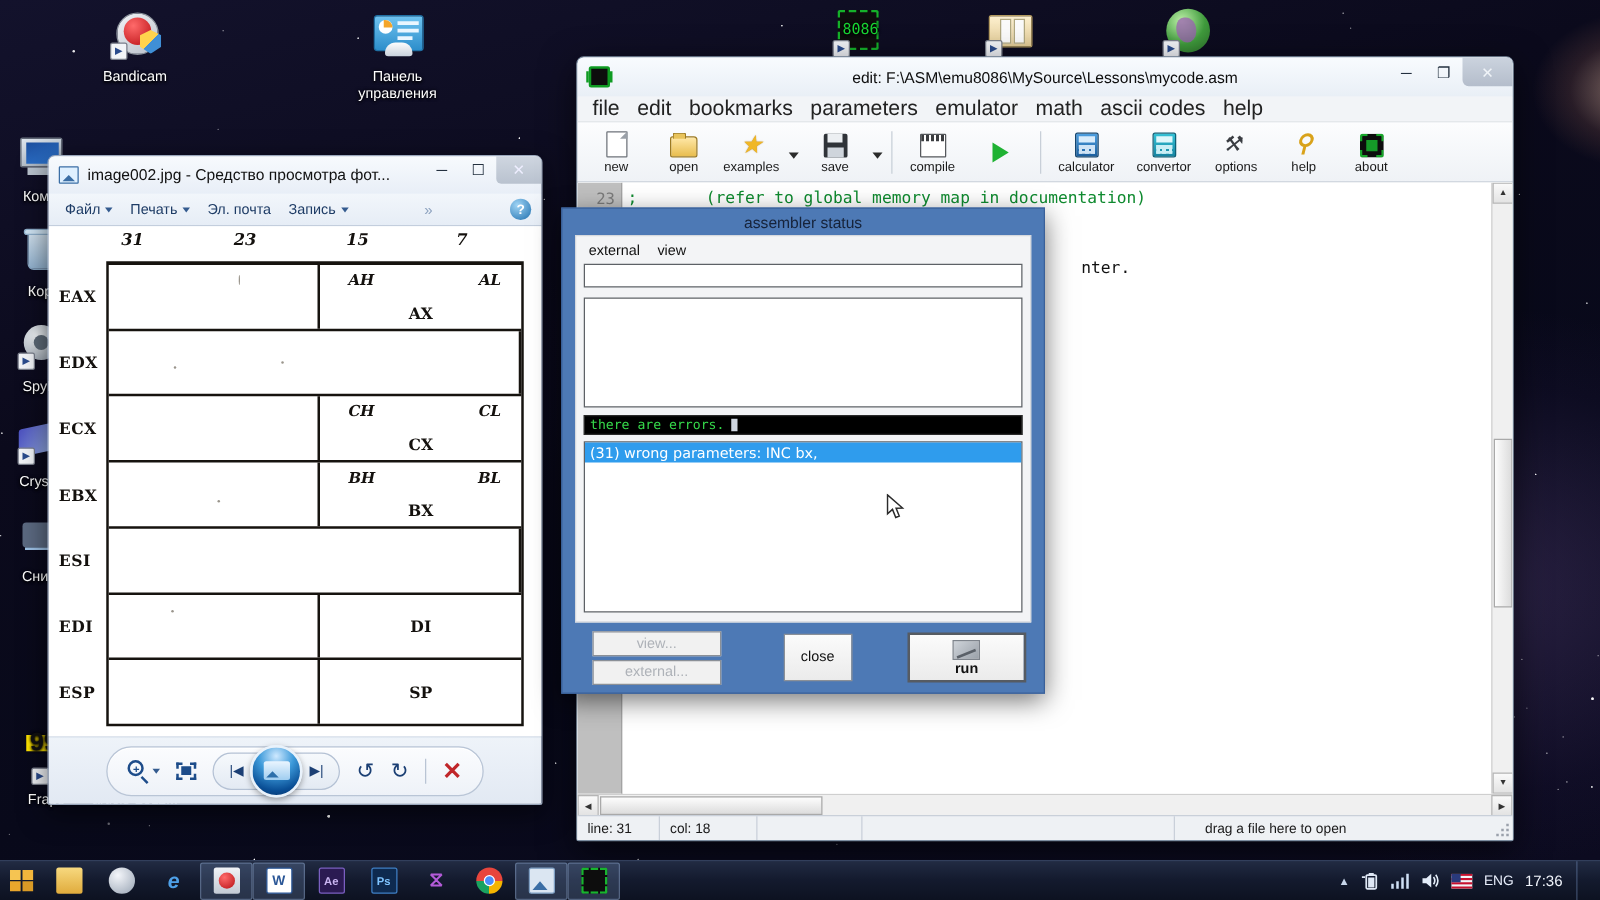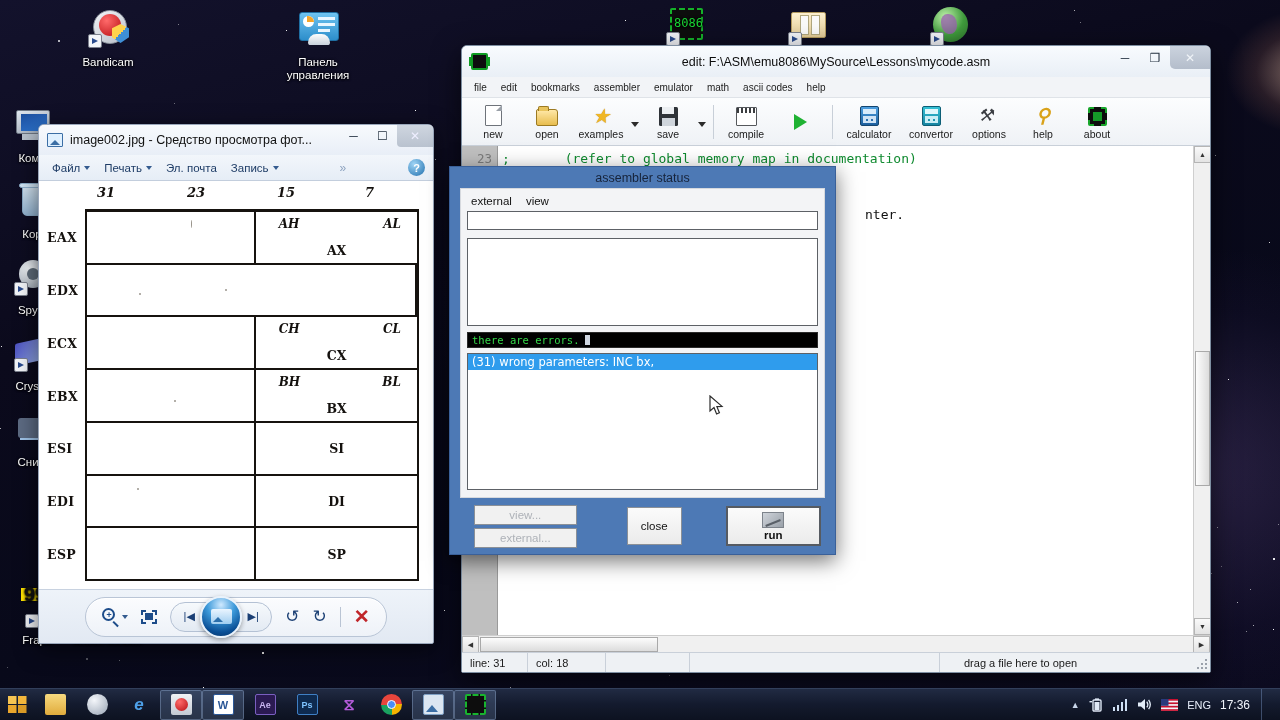--- a/index.html
+++ b/index.html
@@ -168,21 +168,21 @@
   .chipicon:before { left:-4px; } .chipicon:after { right:-4px; }
   #emu-title .t {
     position:absolute; left:0; right:0; text-align:center; font-size:12.5px; color:#0d0d0d;
     pointer-events:none;
   }
   .emu-wbtns { margin-left:auto; display:flex; align-items:flex-start; height:31px; z-index:2; }
   .emu-wbtn { width:30px; height:23px; display:flex; align-items:center; justify-content:center; font-size:12px; color:#23303f; }
   .emu-wbtn.close { width:40px; background:linear-gradient(180deg,#cbd3de,#b4bdcb); color:#f0f4f8; border-radius:0 4px 0 5px; }
   #emu-menubar {
     height:21px; display:flex; align-items:center; gap:2px; padding:0 6px;
-    background:#f2f4f7; border-bottom:1px solid #dfe3e8; font-size:10px; color:#222;
+    background:#f2f4f7; border-bottom:1px solid #dfe3e8; font-size:17px; color:#222;
   }
   #emu-menubar span { padding:2px 6px; }
   #emu-toolbar {
     height:48px; display:flex; align-items:center; padding:0 4px; gap:0;
     background:linear-gradient(180deg,#fcfdfe,#eff2f6); border-bottom:1px solid #c9d0d9;
   }
   .tbitem { width:54px; display:flex; flex-direction:column; align-items:center; gap:2px; font-size:10.5px; color:#1a1a1a; }
   .tbitem .ic { height:22px; display:flex; align-items:flex-end; }
   .tbarrow { width:13px; display:flex; align-items:center; justify-content:center; height:44px; }
   .tbarrow i { border-left:4px solid transparent; border-right:4px solid transparent; border-top:5px solid #2b2b2b; margin-top:6px; }
@@ -714,23 +714,20 @@
               </div>
             <div class="reg-lo">
                 <span class="reg-h">BH</span>
                 <span class="reg-l">BL</span>
                 <span class="reg-x">BX</span>
               </div>
           </div>
           <div class="regrow">
               <span class="reg-ename">ESI</span>
             <div class="reg-hi"></div>
-            <div class="reg-lo">
-                <span class="reg-x only">SI</span>
-              </div>
           </div>
           <div class="regrow">
               <span class="reg-ename">EDI</span>
             <div class="reg-hi">
                 <i class="speck" style="left:30%;top:24%;"></i>
               </div>
             <div class="reg-lo">
                 <span class="reg-x only">DI</span>
               </div>
           </div>
@@ -787,21 +784,21 @@
         <div class="emu-wbtn">─</div>
         <div class="emu-wbtn">❐</div>
         <div class="emu-wbtn close">✕</div>
       </div>
     </div>
 
     <div id="emu-menubar">
       <span>file</span>
       <span>edit</span>
       <span>bookmarks</span>
-      <span>assembler</span>
+      <span>parameters</span>
       <span>emulator</span>
       <span>math</span>
       <span>ascii codes</span>
       <span>help</span>
     </div>
 
     <div id="emu-toolbar">
       <div class="tbitem">
         <span class="ic">
             <i class="ic-new"></i>

